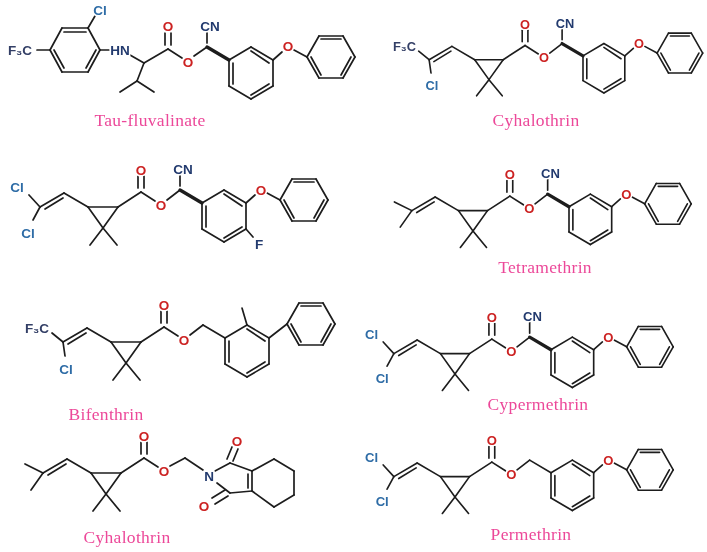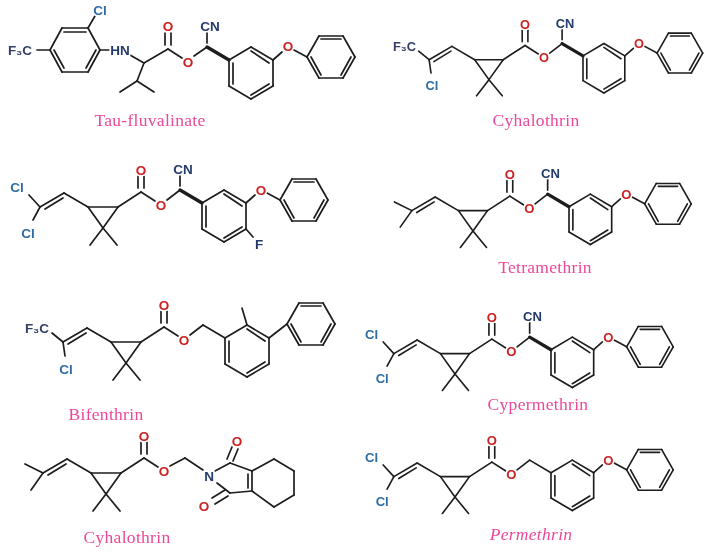--- a/index.html
+++ b/index.html
@@ -4,21 +4,21 @@
 <style>
   html,body{margin:0;padding:0;background:#ffffff;}
   .canvas{position:relative;width:707px;height:552px;background:#ffffff;overflow:hidden;
           font-family:"Liberation Serif",serif;}
   .canvas svg{position:absolute;left:0;top:0;}
   .lbl{position:absolute;transform:translateX(-50%);white-space:nowrap;
        font:400 17.5px "Liberation Serif","DejaVu Serif",serif;color:#ec4899;letter-spacing:.3px;}
   .l1{left:150px;top:110px;} .l2{left:536px;top:110px;text-align:center;}
   .l3{left:124px;top:258px;} .l4{left:545px;top:257px;}
   .l5{left:106px;top:404px;} .l6{left:538px;top:394px;}
-  .l7{left:127px;top:527px;} .l8{left:531px;top:524px;font-style:italic;}
+  .l7{left:127px;top:527px;} .l8{left:531px;top:524px;}
   .atom{font:bold 13.5px "Liberation Sans","DejaVu Sans",sans-serif;text-anchor:middle;
         paint-order:stroke;stroke:#ffffff;stroke-width:3px;}
 </style>
 </head>
 <body>
 
 <div class="canvas">
   <svg width="707" height="552" viewBox="0 0 707 552" aria-hidden="false">
       <g transform="translate(6,2) scale(1)">
         <line x1="31" y1="48" x2="44" y2="48" stroke="#1d1d1d" stroke-width="1.7" stroke-linecap="round"></line>

